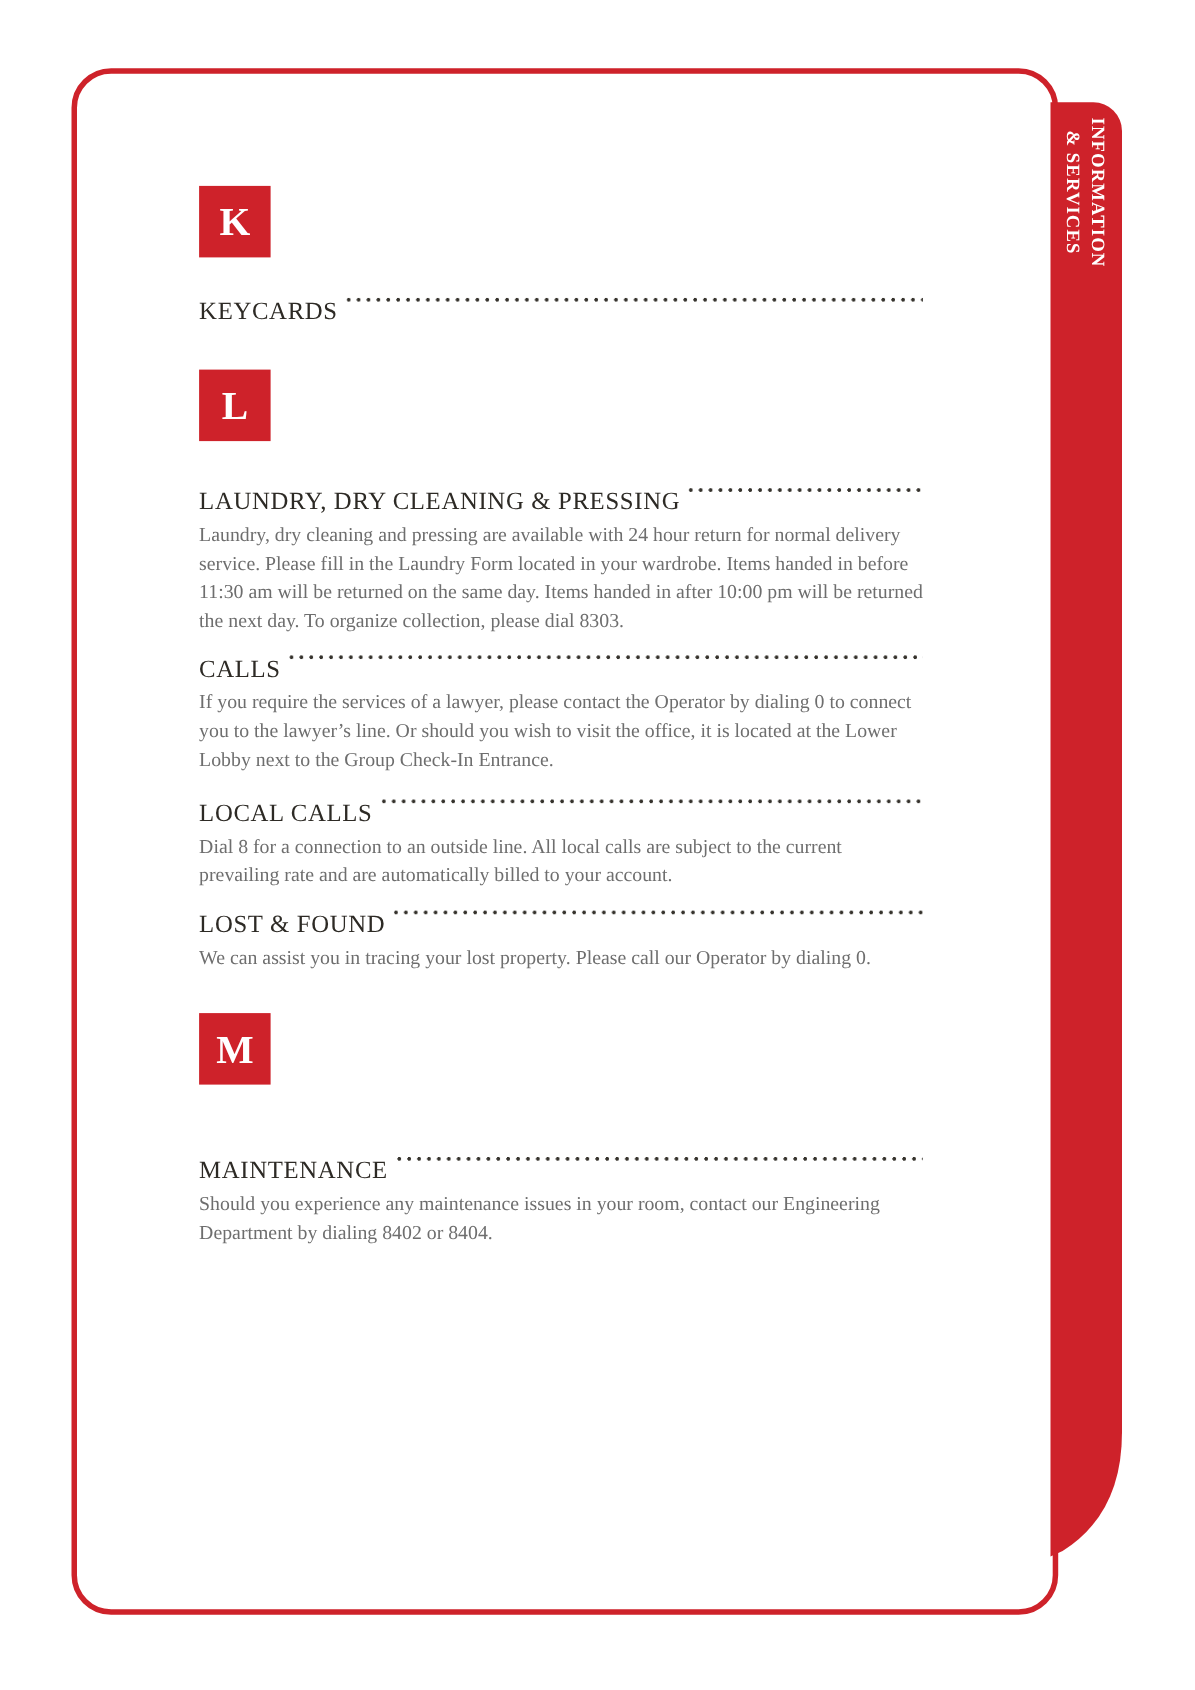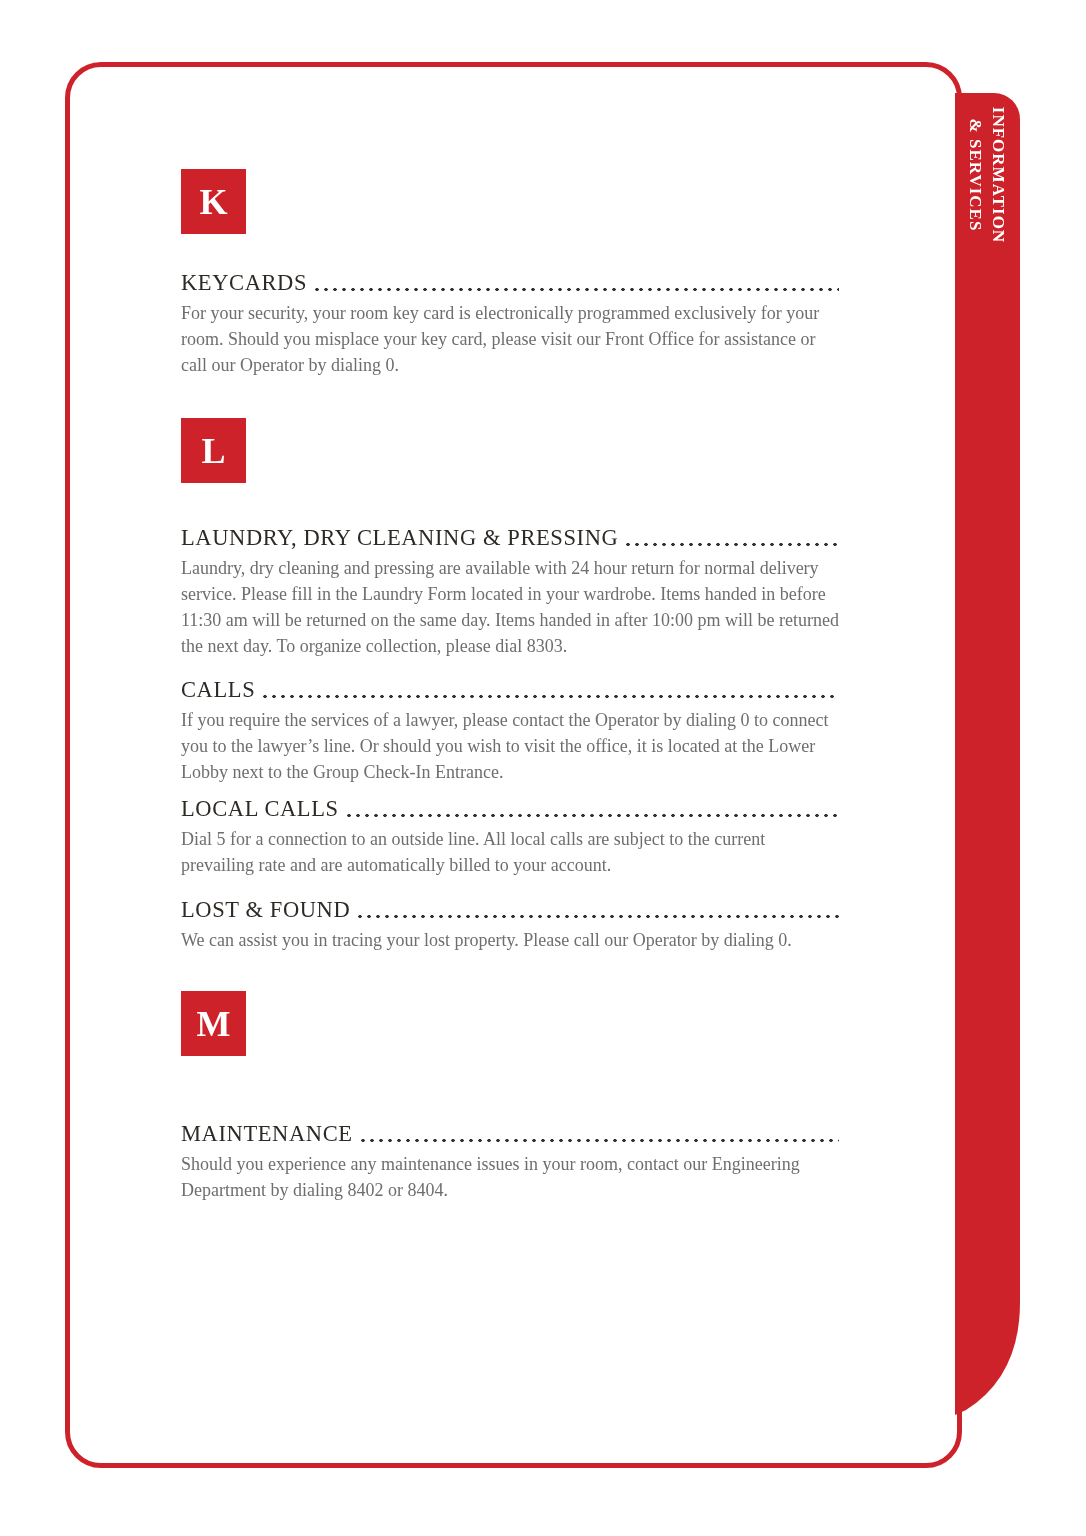--- a/index.html
+++ b/index.html
@@ -26,39 +26,39 @@
     font-weight:bold;font-size:17px;line-height:23px;letter-spacing:1px;
   }
   
   .content{position:absolute;left:181px;top:62px;width:658px;}
   .tile{
     width:65px;height:65px;background:var(--red);color:#ffffff;
     display:flex;align-items:center;justify-content:center;
     font-size:36px;font-weight:bold;
   }
   .entry-head{
-    display:flex;align-items:flex-end;
+    display:flex;align-items:flex-start;
     color:var(--heading);font-size:22.5px;line-height:26px;letter-spacing:0.6px;
     white-space:nowrap;
   }
   .leader{
     flex:1 1 auto;height:5px;margin:0 0 4px 8px;
     background-image:radial-gradient(circle at 2px 2.5px, #35322C 1.5px, transparent 1.9px);
     background-size:9px 5px;background-repeat:repeat-x;
   }
   .entry-body{
     margin:4px 0 0 0;font-size:18px;line-height:26px;color:var(--body);
   }
   
   .s0{margin-top:107px}
   .s1{margin-top:36px}
   .s2{margin-top:40px}
   .s3{margin-top:42px}
   .s4{margin-top:18px}
-  .s5{margin-top:11px}
+  .s5{margin-top:23px}
   .s6{margin-top:22px}
   .s7{margin-top:19px}
   .s8{margin-top:38px}
   .s9{margin-top:65px}
 </style>
 </head>
 <body>
 
 <div class="page"></div>
 
@@ -74,21 +74,20 @@
 
   <div class="tile s0">
     <span>K</span>
   </div>
 
   <div class="entry s1">
     <div class="entry-head">
       <span>KEYCARDS</span>
       <span class="leader"></span>
     </div>
-    <p class="entry-body">For your security, your room key card is electronically programmed exclusively for your room. Should you misplace your key card, please visit our Front Office for assistance or call our Operator by dialing 0.</p>
   </div>
 
   <div class="tile s2">
     <span>L</span>
   </div>
 
   <div class="entry s3">
     <div class="entry-head">
       <span>LAUNDRY, DRY CLEANING &amp; PRESSING</span>
       <span class="leader"></span>
@@ -102,21 +101,21 @@
       <span class="leader"></span>
     </div>
     <p class="entry-body">If you require the services of a lawyer, please contact the Operator by dialing 0 to connect you to the lawyer’s line. Or should you wish to visit the office, it is located at the Lower Lobby next to the Group Check-In Entrance.</p>
   </div>
 
   <div class="entry s5">
     <div class="entry-head">
       <span>LOCAL CALLS</span>
       <span class="leader"></span>
     </div>
-    <p class="entry-body">Dial 5 for a connection to an outside line. All local calls are subject to the current prevailing rate and are automatically billed to your account.</p>
+    <p class="entry-body">Dial 8 for a connection to an outside line. All local calls are subject to the current prevailing rate and are automatically billed to your account.</p>
   </div>
 
 
   <div class="entry s7">
     <div class="entry-head">
       <span>LOST &amp; FOUND</span>
       <span class="leader"></span>
     </div>
     <p class="entry-body">We can assist you in tracing your lost property. Please call our Operator by dialing 0.</p>
   </div>

